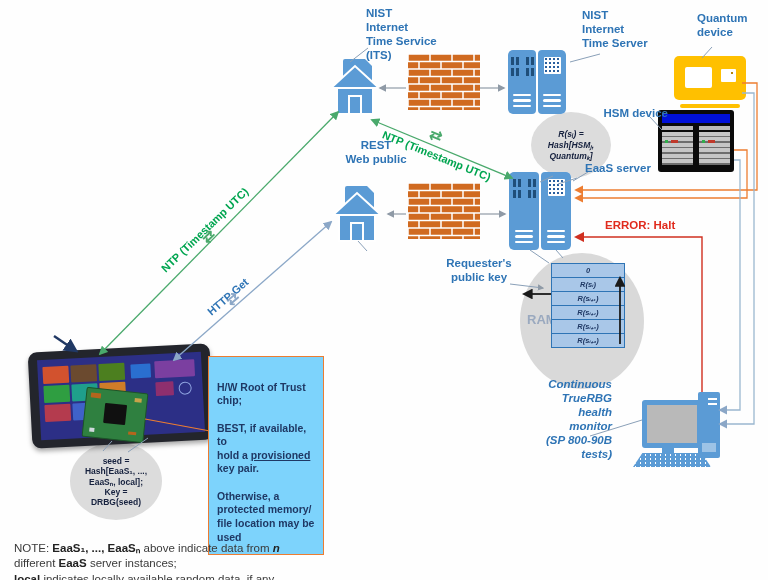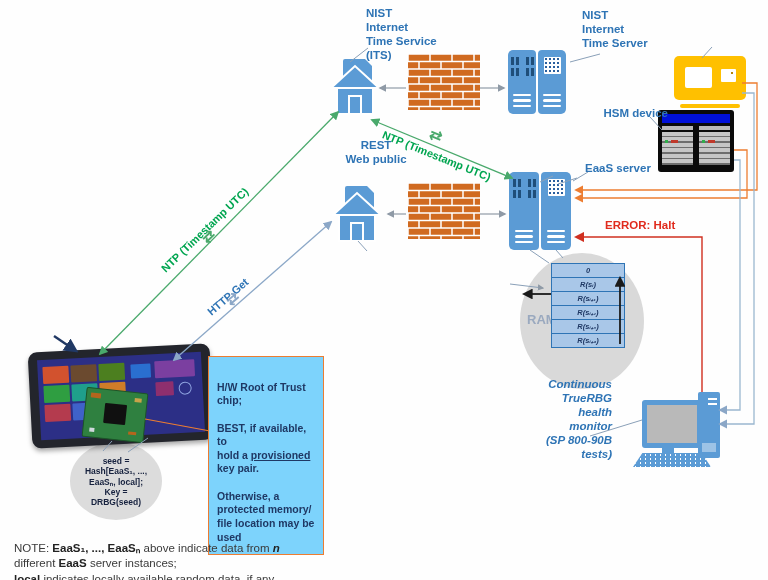--- a/index.html
+++ b/index.html
@@ -229,20 +229,22 @@
     <div class="tower">
       <div class="dotgrid"></div>
       <div class="slats">
           <b></b>
           <b></b>
           <b></b>
         </div>
     </div>
   </div>
 
+  <div class="abs lbl" style="left:697px;top:11px;width:70px;">Quantum
+device</div>
   <div class="abs quantum" style="left:674px;top:56px;width:72px;height:44px;">
     <div class="q-big"></div>
     <div class="q-small">
         <div class="q-dot"></div>
       </div>
   </div>
   <div class="abs q-underline" style="left:680px;top:104px;width:60px;"></div>
 
   <div class="abs lbl" style="left:582px;top:106px;width:86px;text-align:right;">HSM device</div>
   <div class="abs hsm" style="left:658px;top:110px;width:76px;height:62px;">
@@ -256,20 +258,23 @@
           <em class="g"></em>
           <em class="r"></em>
         </div>
       <div class="hsm-panel">
           <em class="g"></em>
           <em class="r"></em>
         </div>
     </div>
   </div>
 
+  <div class="abs bubble" style="left:531px;top:112px;width:80px;height:66px;font-size:8.5px;font-style:italic;padding:4px;">R(sᵢ) =
+Hash[HSMⱼ,
+Quantumₖ]</div>
 
   <div class="abs lbl" style="left:585px;top:161px;width:80px;">EaaS server</div>
 
   <div class="server abs" style="left:509px;top:172px;width:62px;height:78px;">
     <div class="tower">
       <div class="vents">
           <i></i>
           <i></i>
           <b class="sp"></b>
           <i></i>
@@ -318,20 +323,22 @@
       <rect width="22" height="15" fill="#ffffff"></rect>
       <rect x="0.75" y="0.75" width="20.5" height="6" fill="#d06a20"></rect>
       <rect x="-10.25" y="8.25" width="20.5" height="6" fill="#d06a20"></rect>
       <rect x="11.75" y="8.25" width="20.5" height="6" fill="#d06a20"></rect>
     </pattern>
       </defs>
     <rect width="72" height="56" fill="url(#bk2)"></rect>
   </svg>
 
 
+  <div class="abs lbl" style="left:436px;top:256px;width:86px;text-align:center;">Requester's
+public key</div>
 
   <div class="abs ram-circle" style="left:520px;top:253px;width:124px;height:136px;"></div>
   <div class="abs ram-word" style="left:527px;top:312px;">RAM</div>
   <div class="abs ram-stack" style="left:551px;top:264px;">
     <div class="ram-cell">0</div>
     <div class="ram-cell">R(sᵢ)</div>
     <div class="ram-cell">R(sᵢ₊₁)</div>
     <div class="ram-cell">R(sᵢ₊₂)</div>
     <div class="ram-cell">R(sᵢ₊₃)</div>
     <div class="ram-cell">R(sᵢ₊₄)</div>

